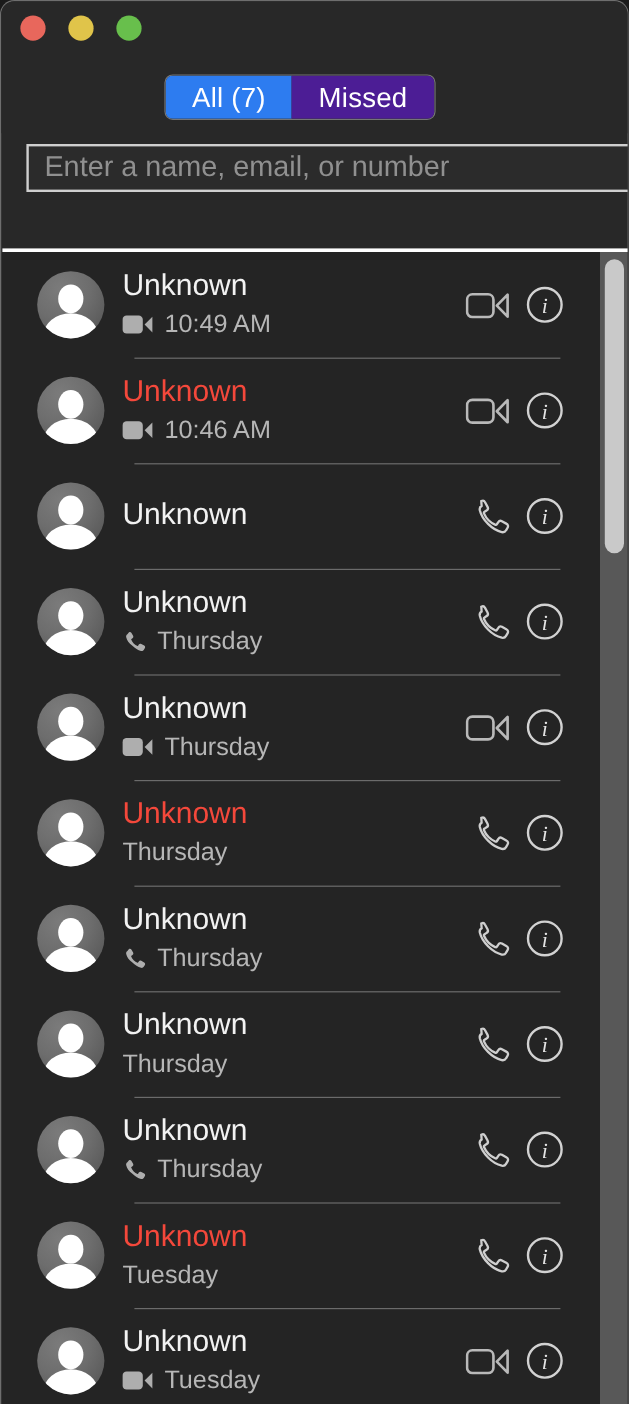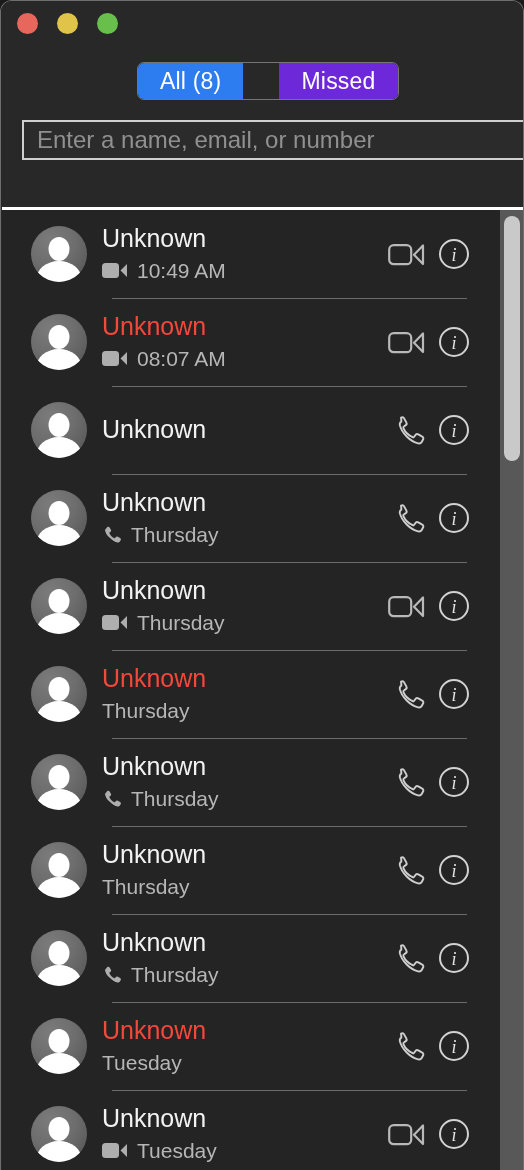--- a/index.html
+++ b/index.html
@@ -68,21 +68,21 @@
     justify-content: center;
     padding: 0 22px;
     font-size: 23px;
     color: #ffffff;
     letter-spacing: 0.2px;
     box-sizing: border-box;
     cursor: default;
     user-select: none;
   }
   .segment.selected { background: #2d7cf0; }
-  .segment.unselected { background: #6d28d9; margin-left: 36px; }
+  .segment.unselected { background: #4c1d95; }
 
   
   #search-field {
     position: absolute;
     left: 21px;
     top: 119px;
     width: 520px;
     height: 40px;
     background: #2b2b2b;
     border: 2px solid #cfcfcf;
@@ -230,21 +230,21 @@
 
   <div id="titlebar">
 
     <div id="traffic-lights">
       <div class="light close"></div>
       <div class="light minimize"></div>
       <div class="light zoom"></div>
     </div>
 
     <div id="segmented">
-      <div class="segment selected">All (8)</div>
+      <div class="segment selected">All (7)</div>
       <div class="segment unselected">Missed</div>
     </div>
 
     <div id="search-field">
       <input id="search-input" type="text" placeholder="Enter a name, email, or number" style="">
     </div>
 
   </div>
 
   <div id="list-area">
@@ -289,21 +289,21 @@
           </div>
           <div class="row-text">
             <div class="row-title missed">Unknown</div>
             <div class="row-sub">
               <span class="sub-icon video">
                 <svg width="26" height="17" viewBox="0 0 26 17">
                   <rect x="0" y="1" width="17" height="15" rx="3.5" fill="#aeaeae"></rect>
                   <path d="M18.5 8.5 L25 2 L25 15 Z" fill="#aeaeae"></path>
                 </svg>
               </span>
-              <span>08:07 AM</span>
+              <span>10:46 AM</span>
             </div>
           </div>
           <div class="row-actions">
             <span class="action-icon">
               <svg width="37" height="25" viewBox="0 0 37 25">
                 <rect x="1.2" y="3.2" width="22" height="19" rx="4.5" fill="none" stroke="#b9b9b9" stroke-width="2.2"></rect>
                 <path d="M26 12.7 L35 3.5 L35 21.9 Z" fill="none" stroke="#b9b9b9" stroke-width="2.2" stroke-linejoin="round"></path>
               </svg>
             </span>
             <span class="action-icon">

